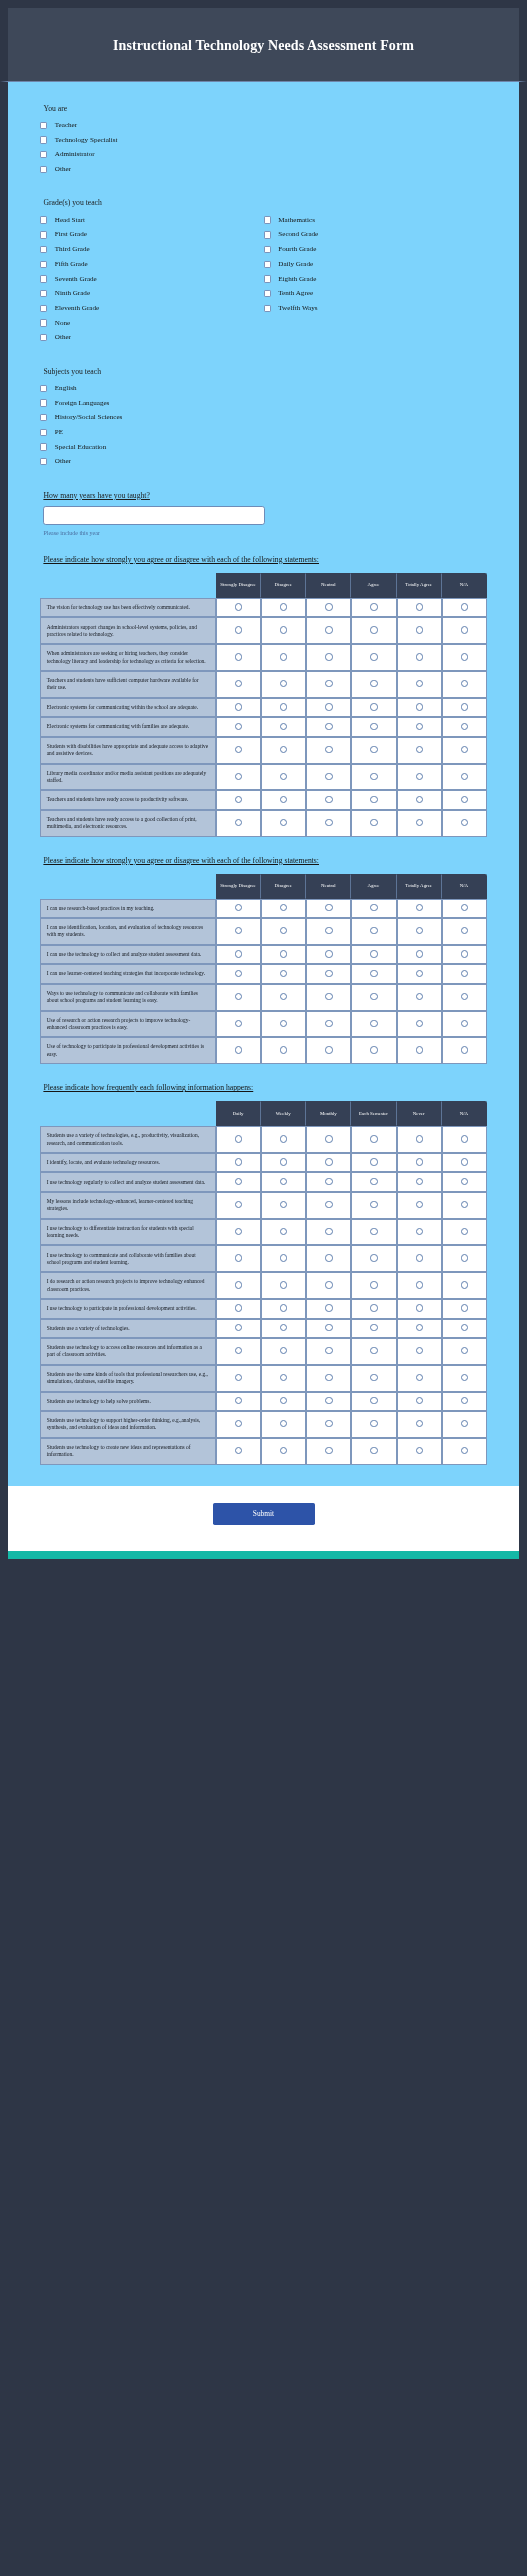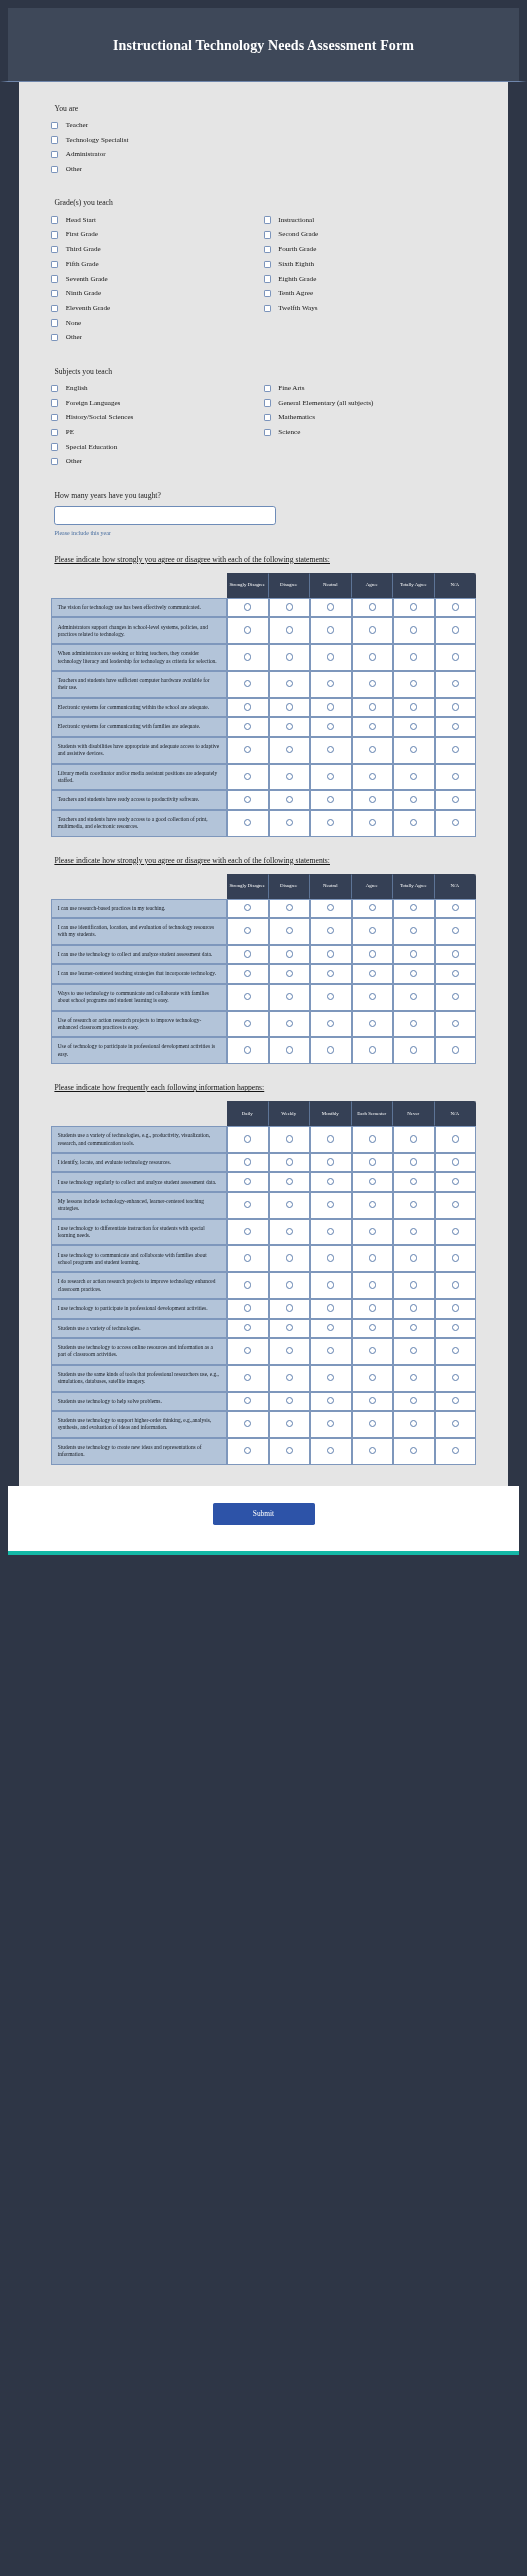--- a/index.html
+++ b/index.html
@@ -25,22 +25,22 @@
     margin:0;
     color:#ffffff;
     font-size:14px;
     font-weight:bold;
     line-height:1.5;
     font-family:"Liberation Serif","DejaVu Serif",serif;
     letter-spacing:0.1px;
   }
 
   .form-body {
-    background:#e5e5e5;
-    margin:0 19px;
+    background:#7dd3fc;
+    margin:0 8px;
     padding:21.6px 32px 16px 32px;
   }
 
   .section { margin-bottom:19px; }
   .section-title {
     font-size:7.7px;
     color:#1d1d1d;
     margin:0 0 8px 3.4px;
   }
 
@@ -62,21 +62,21 @@
     flex:0 0 auto;
     margin-top:0.6px;
   }
   .opt-label {
     font-size:7.1px;
     color:#141414;
     line-height:1.15;
   }
 
   .q-block { margin-top:3.4px; margin-bottom:14.7px; }
-  .q-label { font-size:7.7px; color:#1d1d1d; margin:0 0 6.8px 3.4px; }
+  .q-label { font-size:7.7px; color:#1d1d1d; margin:0 0 6.8px 3.4px;text-decoration:underline; }
   .text-input {
     display:block;
     width:222px;
     height:19px;
     border:0.6px solid #6e8cb8;
     border-radius:2.8px;
     background:#fff;
     margin-left:3.4px;
     font-family:"Liberation Serif","DejaVu Serif",serif;
     font-size:7.4px;
@@ -151,21 +151,21 @@
     border:0.6px solid #5f7fae;
     border-radius:50%;
     background:#fff;
   }
 
   .submit-area {
     background:#ffffff;
     margin:0 8px;
     padding:17px 0 26px 0;
     text-align:center;
-    border-bottom:4px solid #14b8a6;
+    border-bottom:8px solid #14b8a6;
   }
   .submit-btn {
     display:inline-block;
     background:#2d53a8;
     color:#ffffff;
     border:none;
     border-radius:1.7px;
     font-family:"Liberation Serif","DejaVu Serif",serif;
     font-size:7.4px;
     padding:6.2px 0;
@@ -245,33 +245,33 @@
               <span class="opt-label">None</span>
             </div>
             <div class="opt">
               <span class="cbox"></span>
               <span class="opt-label">Other</span>
             </div>
           </div>
         <div class="col" id="grades-right">
             <div class="opt">
               <span class="cbox"></span>
-              <span class="opt-label">Instructional</span>
+              <span class="opt-label">Mathematics</span>
             </div>
             <div class="opt">
               <span class="cbox"></span>
               <span class="opt-label">Second Grade</span>
             </div>
             <div class="opt">
               <span class="cbox"></span>
               <span class="opt-label">Fourth Grade</span>
             </div>
             <div class="opt">
               <span class="cbox"></span>
-              <span class="opt-label">Sixth Eighth</span>
+              <span class="opt-label">Daily Grade</span>
             </div>
             <div class="opt">
               <span class="cbox"></span>
               <span class="opt-label">Eighth Grade</span>
             </div>
             <div class="opt">
               <span class="cbox"></span>
               <span class="opt-label">Tenth Agree</span>
             </div>
             <div class="opt">
@@ -302,38 +302,20 @@
               <span class="cbox"></span>
               <span class="opt-label">PE</span>
             </div>
             <div class="opt">
               <span class="cbox"></span>
               <span class="opt-label">Special Education</span>
             </div>
             <div class="opt">
               <span class="cbox"></span>
               <span class="opt-label">Other</span>
-            </div>
-          </div>
-        <div class="col" id="subjects-right">
-            <div class="opt">
-              <span class="cbox"></span>
-              <span class="opt-label">Fine Arts</span>
-            </div>
-            <div class="opt">
-              <span class="cbox"></span>
-              <span class="opt-label">General Elementary (all subjects)</span>
-            </div>
-            <div class="opt">
-              <span class="cbox"></span>
-              <span class="opt-label">Mathematics</span>
-            </div>
-            <div class="opt">
-              <span class="cbox"></span>
-              <span class="opt-label">Science</span>
             </div>
           </div>
       </div>
     </div>
 
     <div class="q-block">
       <div class="q-label">How many years have you taught?</div>
       <input class="text-input" type="text" placeholder="" style="">
       <div class="helper">Please include this year</div>
     </div>

